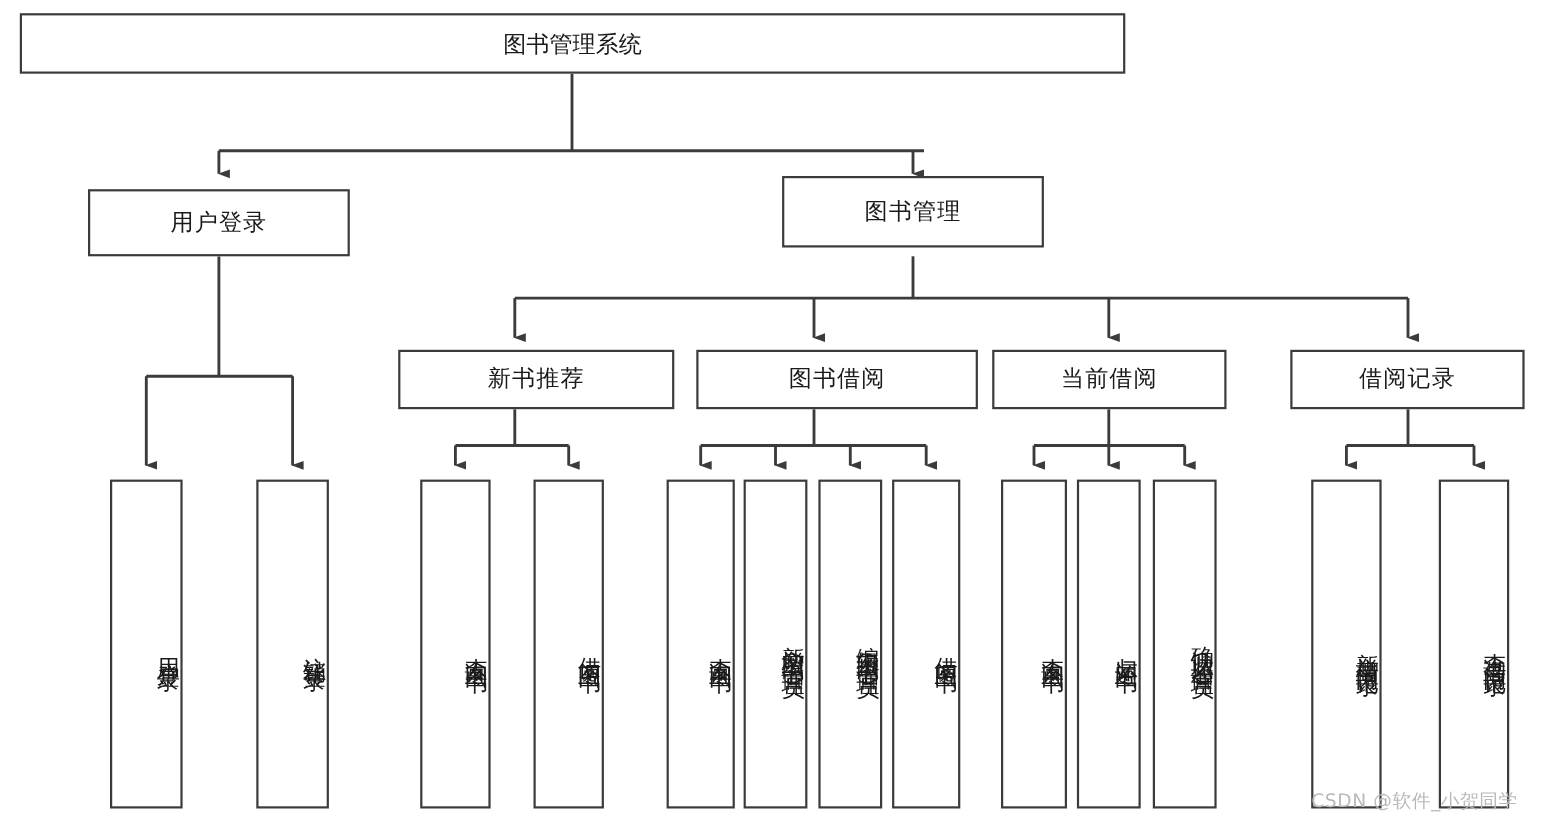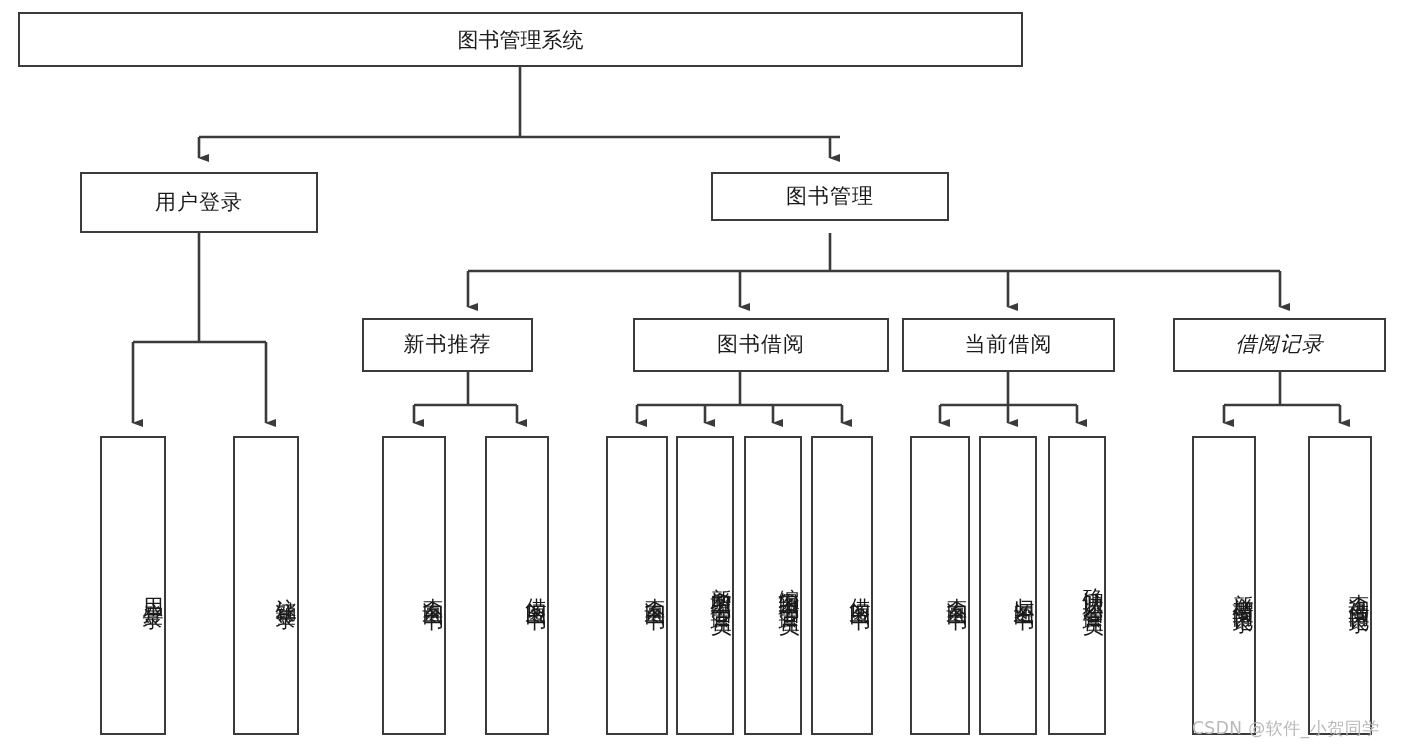--- a/index.html
+++ b/index.html
@@ -126,34 +126,34 @@
     </g>
   </svg>
 
   <div class="node-box root" style="left:18px; top:12px; width:1005px; height:55px;">
     <span class="node-label">图书管理系统</span>
   </div>
 
   <div class="node-box horizontal" style="left:80px; top:172px; width:238px; height:61px;">
     <span class="node-label">用户登录</span>
   </div>
-  <div class="node-box horizontal" style="left:711px; top:172px; width:238px; height:49px;">
+  <div class="node-box horizontal" style="left:711px; top:160px; width:238px; height:65px;">
     <span class="node-label">图书管理</span>
   </div>
 
-  <div class="node-box horizontal" style="left:362px; top:318px; width:171px; height:54px;">
+  <div class="node-box horizontal" style="left:362px; top:318px; width:251px; height:54px;">
     <span class="node-label">新书推荐</span>
   </div>
   <div class="node-box horizontal" style="left:633px; top:318px; width:256px; height:54px;">
     <span class="node-label">图书借阅</span>
   </div>
   <div class="node-box horizontal" style="left:902px; top:318px; width:213px; height:54px;">
     <span class="node-label">当前借阅</span>
   </div>
-  <div class="node-box horizontal" style="left:1173px; top:318px; width:213px; height:54px;font-style:italic;">
+  <div class="node-box horizontal" style="left:1173px; top:318px; width:213px; height:54px;">
     <span class="node-label">借阅记录</span>
   </div>
 
   <div class="node-box vertical" style="left:100px; top:436px; width:66px; height:299px;">
     <span class="node-label">用户登录</span>
   </div>
   <div class="node-box vertical" style="left:233px; top:436px; width:66px; height:299px;">
     <span class="node-label">注销登录</span>
   </div>
 

